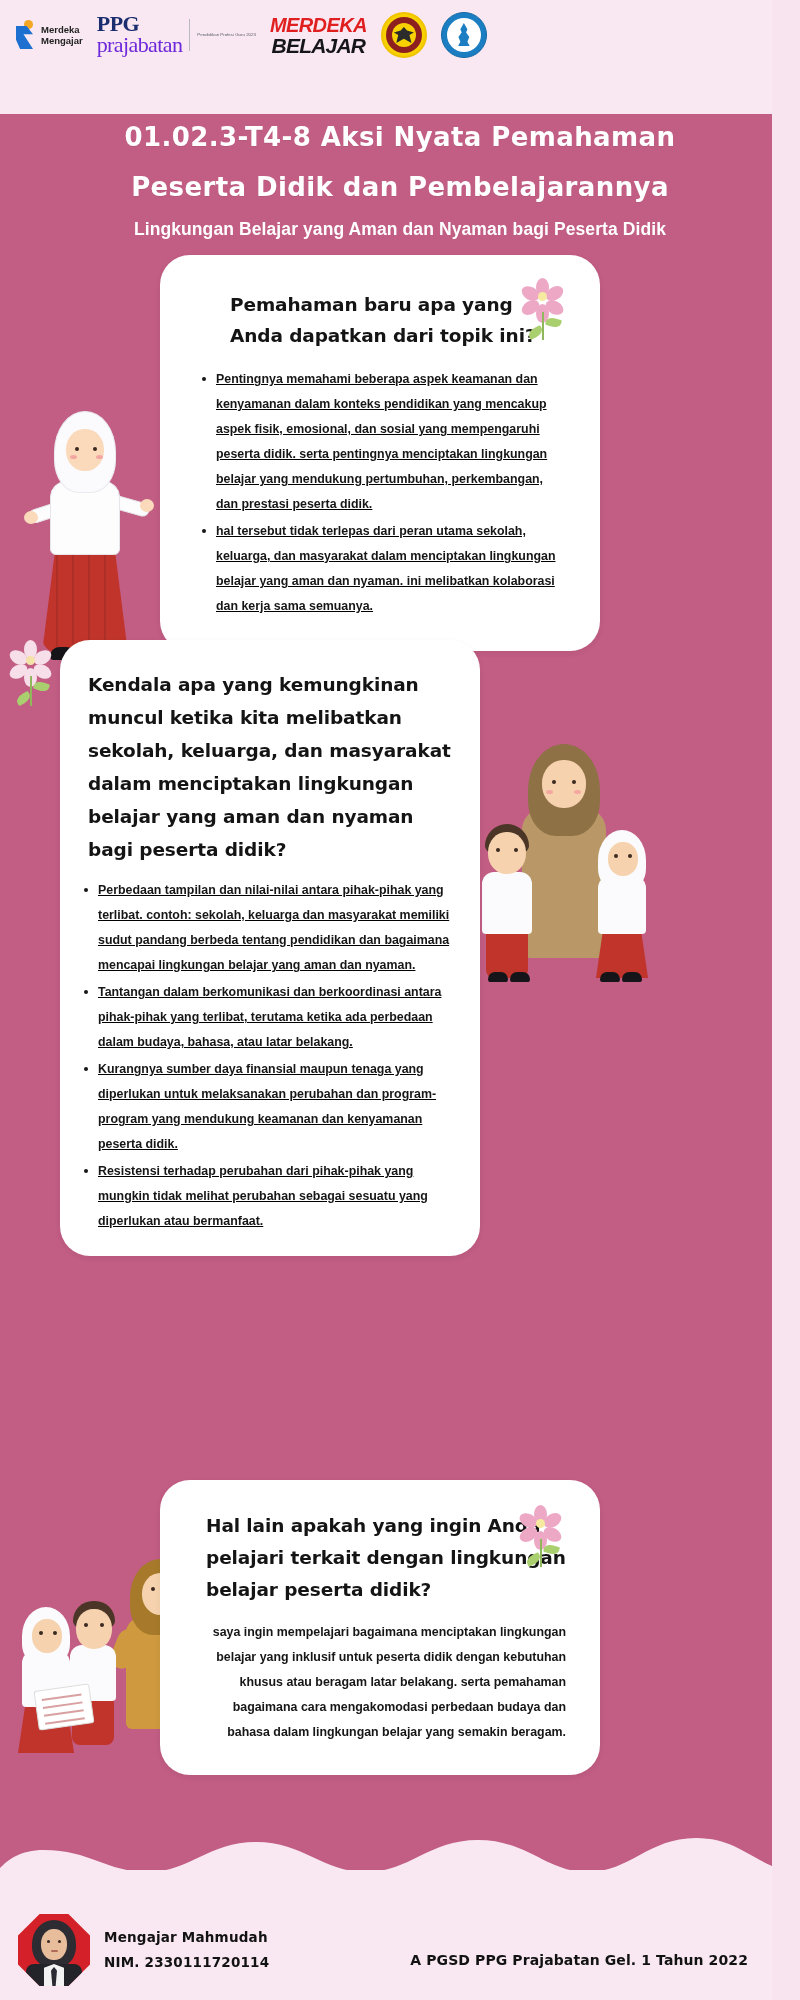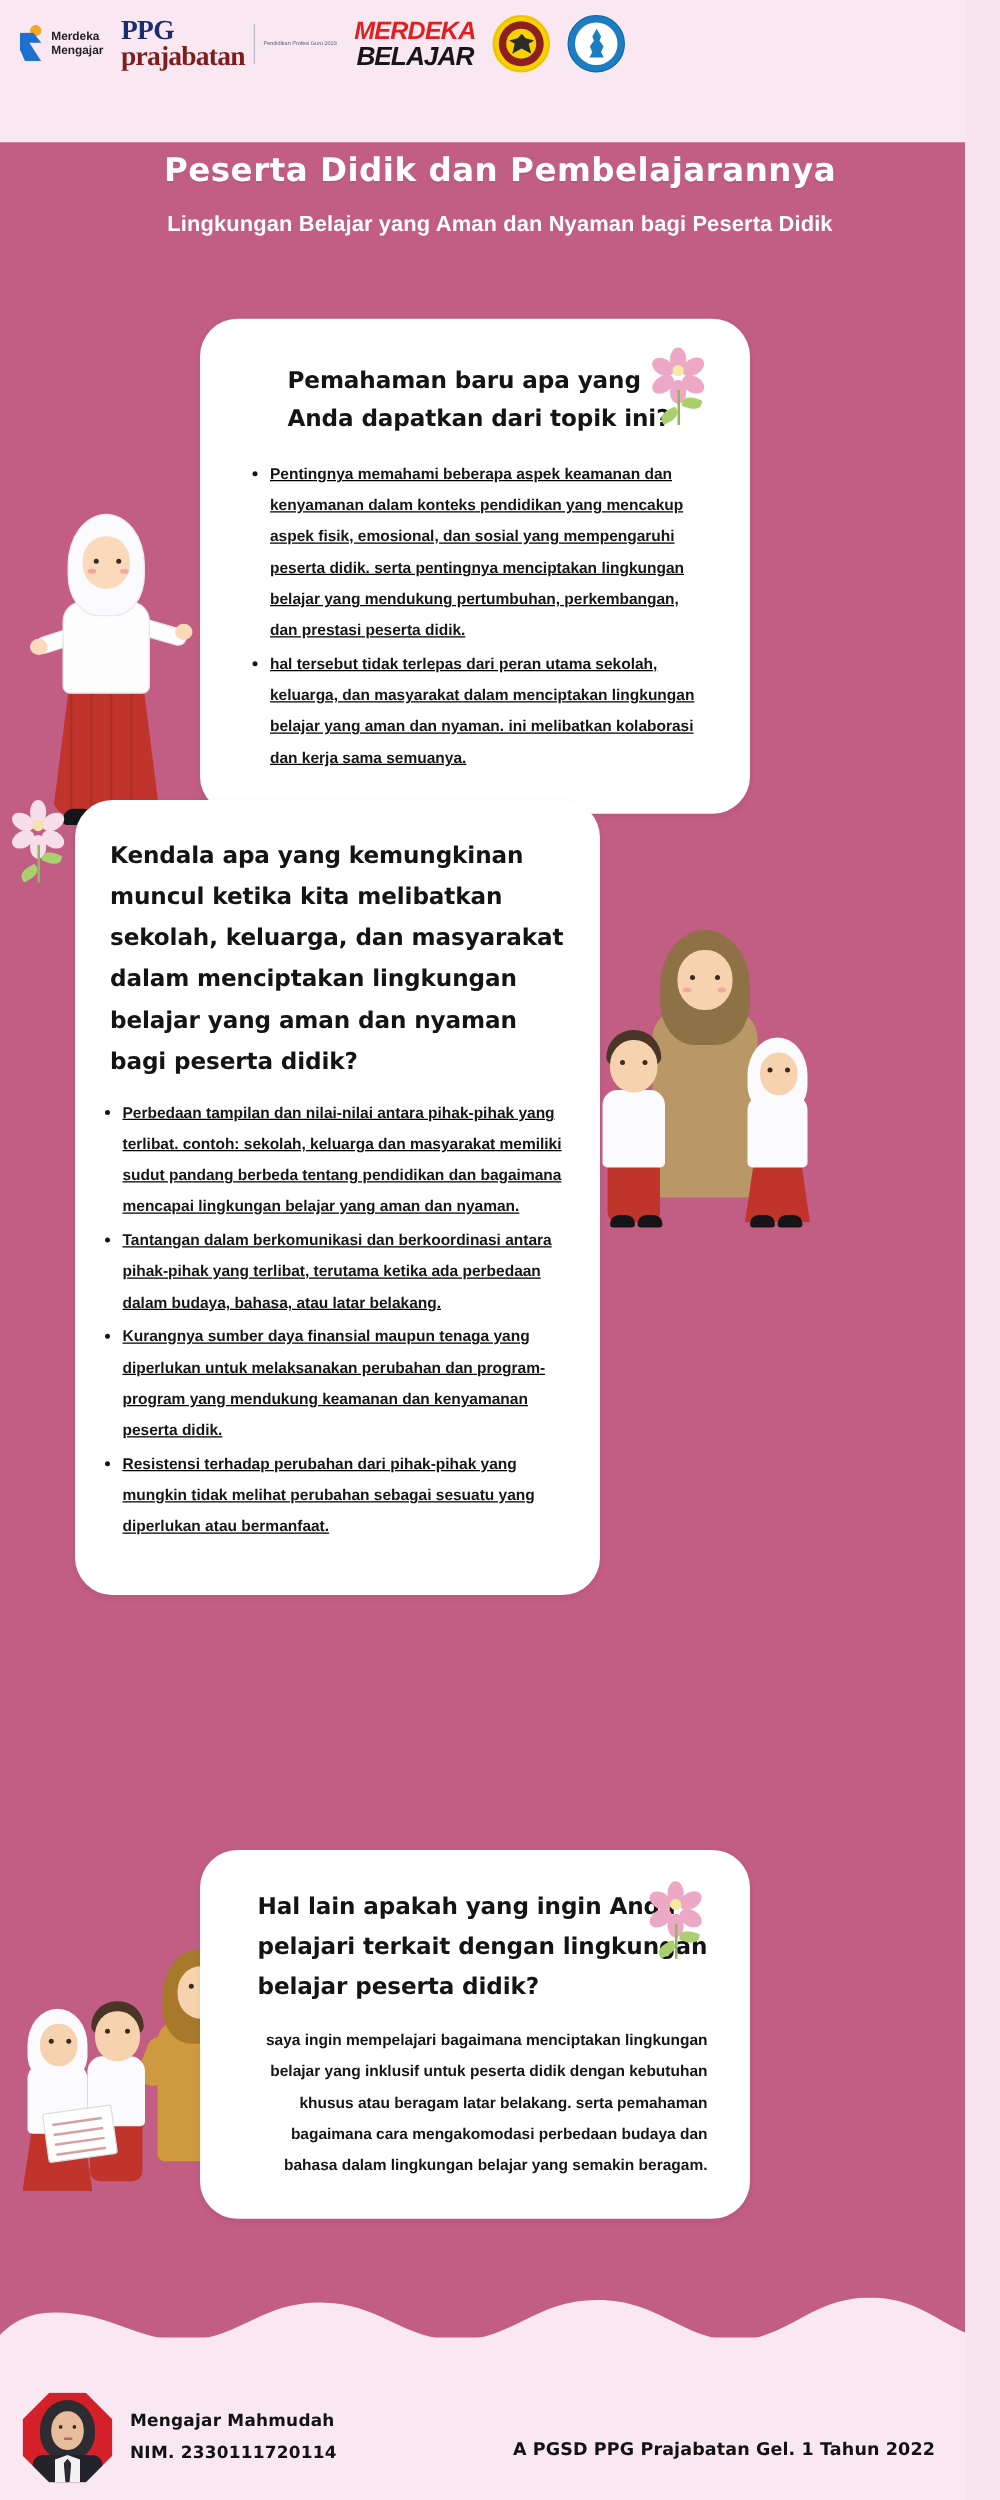--- a/index.html
+++ b/index.html
@@ -45,21 +45,21 @@
   .mm-mark .dot {
     position:absolute; left:10px; top:0px;
     width:9px; height:9px; border-radius:50%;
     background:#f5a623;
   }
   .mm-text { font-size: 9.5px; line-height: 11px; font-weight: 700; color:#222; font-family:"Liberation Sans", sans-serif; }
 
   .logo-ppg { display:flex; align-items:center; gap:4px; }
   .ppg-left { text-align:left; }
   .ppg-top { font-family:"Liberation Serif", serif; font-weight:700; font-size:22px; color:#1a2d6e; line-height:20px; letter-spacing:-.5px;}
-  .ppg-bottom { font-family:"Liberation Serif", serif; font-weight:700; font-size:22px; color:#7f1d1d; line-height:22px; letter-spacing:-.6px;}
+  .ppg-bottom { font-family:"Liberation Serif", serif; font-weight:400; font-size:22px; color:#6d28d9; line-height:22px; letter-spacing:-.6px;}
   .ppg-divider { width:1px; height:32px; background:#b9b9c4; margin:0 3px; }
   .ppg-tiny { font-size:4.4px; line-height:5.6px; color:#5d5d6b; font-family:"Liberation Sans", sans-serif; }
 
   .logo-merdeka-belajar { line-height:1; }
   .mb-top { font-family:"Liberation Sans", sans-serif; font-weight:700; font-style:italic; font-size:20px; color:#e02020; letter-spacing:-.6px; }
   .mb-bottom { font-family:"Liberation Sans", sans-serif; font-weight:700; font-style:italic; font-size:21px; color:#16161a; letter-spacing:-.8px;text-align:center; }
 
   .logo-univ, .logo-kemdikbud { width:46px; height:46px; border-radius:50%; position:relative; }
   .logo-univ {
     background: radial-gradient(circle at 50% 50%, #f7d200 0 48%, #c8a000 48% 56%, #f7d200 56% 72%, #8a1d1d 72% 100%);
@@ -163,21 +163,21 @@
     line-height:25px;
     color:#161616;
   }
 
   
   #card1 { left:160px; top:255px; width:440px; padding:34px 38px 30px 40px; }
   #card1 .card-head { text-align:left; padding-left:30px; }
   #card1 .card-body { margin-top:16px; }
 
   
-  #card2 { left:60px; top:640px; width:420px; padding:28px 26px 40px 22px; }
+  #card2 { left:60px; top:640px; width:420px; padding:28px 26px 20px 22px; }
   #card2 .card-head { font-size:18.5px; line-height:33px; padding-left:6px; }
   #card2 .card-body { margin-top:12px; }
 
   
   #card3 { left:160px; top:1480px; width:440px; padding:30px 34px 30px 34px; }
   #card3 .card-head { font-size:18.5px; line-height:32px; padding-left:12px; }
   #card3 .card-body { margin-top:14px; }
   #card3 .card-body p { text-align:right; }
 
   
@@ -326,20 +326,21 @@
     </div>
 
     <div class="logo-kemdikbud">
       <div class="kb-inner">
           <div class="kb-flame"></div>
         </div>
     </div>
   </div>
 
   <div class="header-text">
+    <div class="title-line">01.02.3-T4-8 Aksi Nyata Pemahaman</div>
     <div class="title-line">Peserta Didik dan Pembelajarannya</div>
     <div class="subtitle-line">Lingkungan Belajar yang Aman dan Nyaman bagi Peserta Didik</div>
   </div>
 
   <div class="person" id="teacher1">
     <div id="t1-skirt">
       <div class="pleat" style="left:14px"></div>
         <div class="pleat" style="left:30px"></div>
       <div class="pleat" style="left:46px"></div>
         <div class="pleat" style="left:62px"></div>

